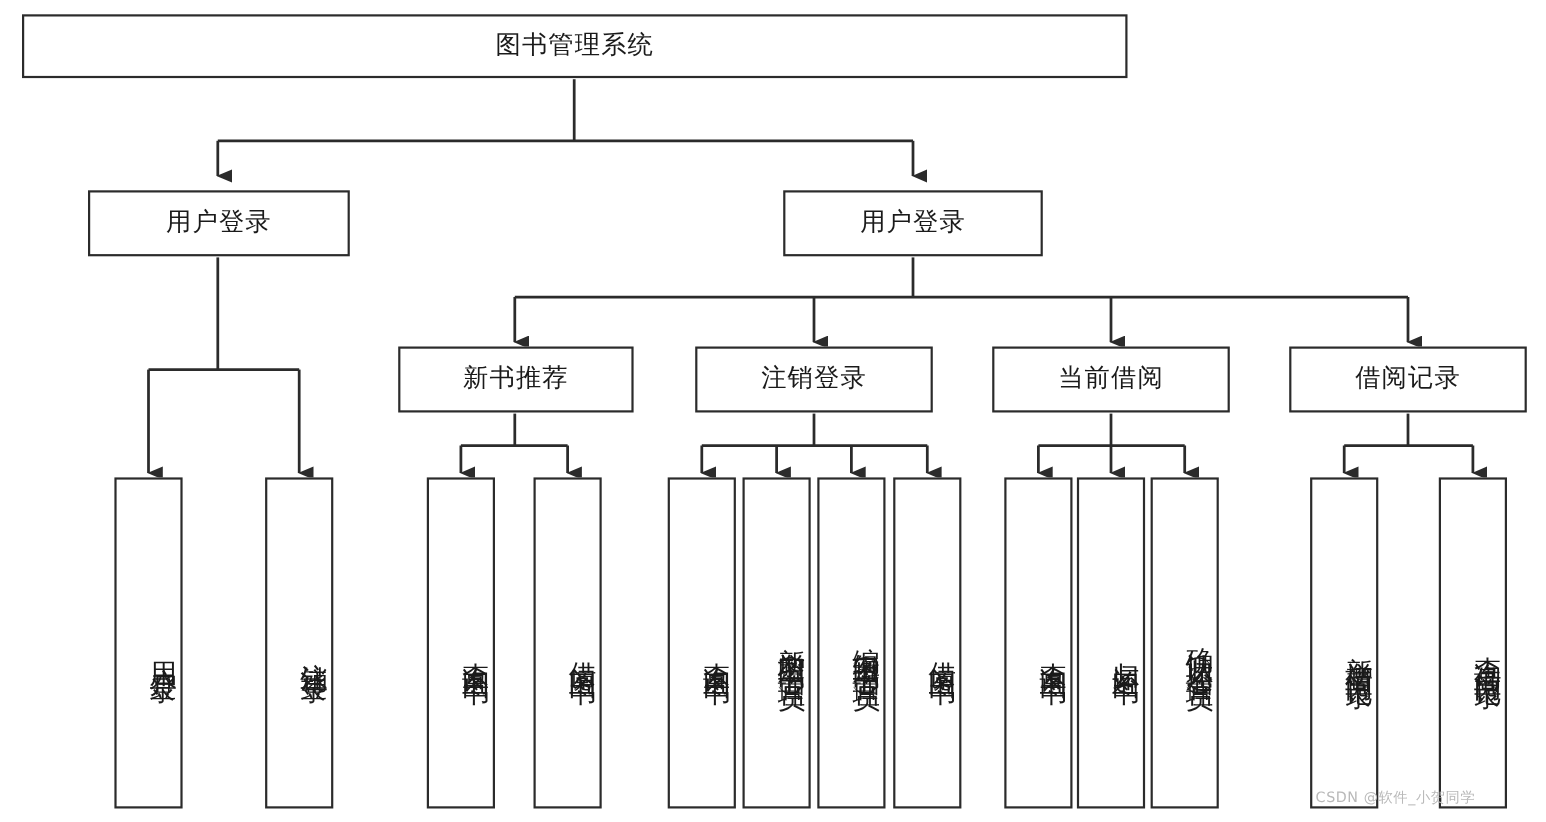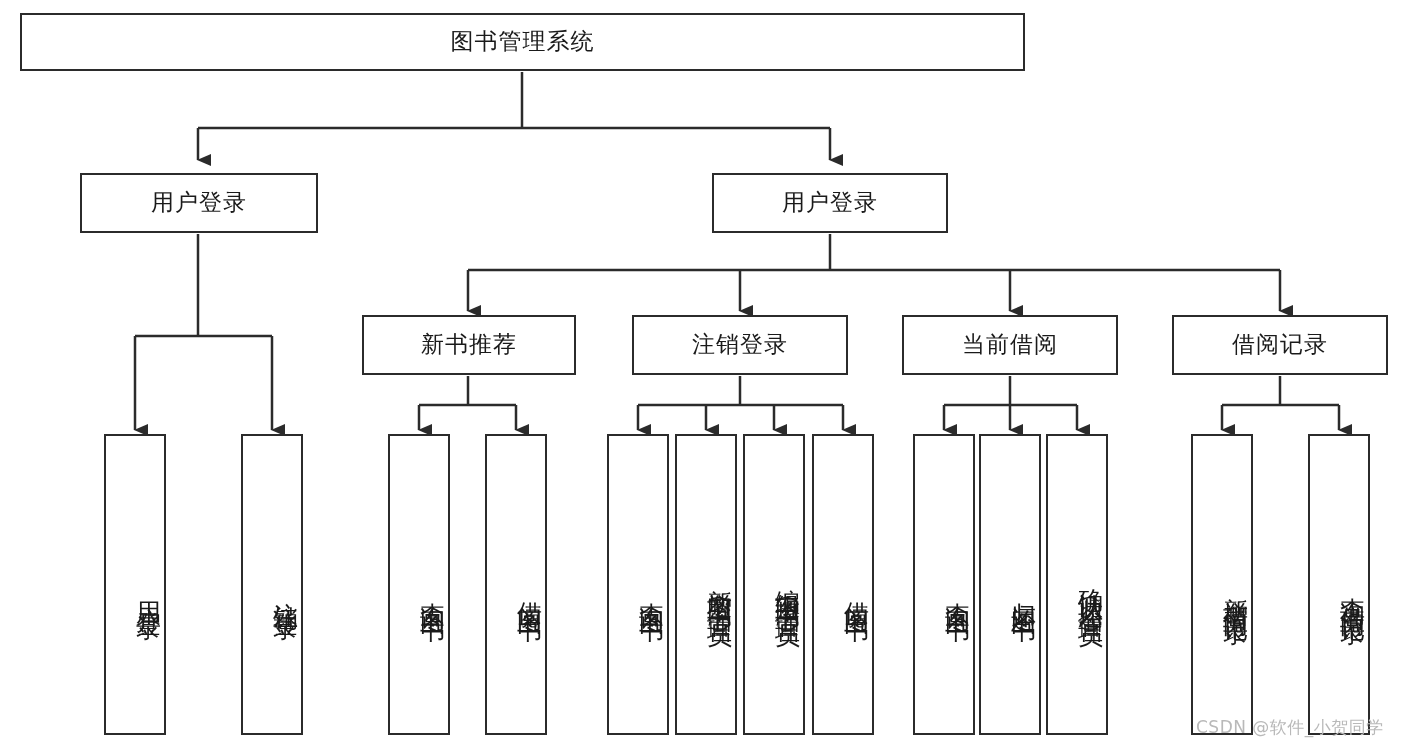--- a/index.html
+++ b/index.html
@@ -52,21 +52,21 @@
     justify-content: center;
   }
   .node .label {
     display: block;
     text-align: left;
     white-space: pre-wrap;
   }
   .watermark {
     position: absolute;
     color: #b9b9b9;
-    font-size: 17px;
+    font-size: 13px;
     letter-spacing: 0.5px;
     white-space: nowrap;
     user-select: none;
   }
 </style>
 </head>
 <body>
 
 <div id="canvas">
 

